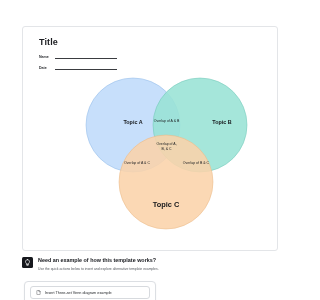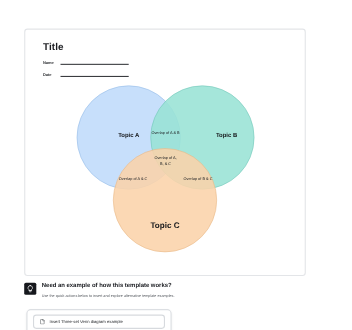--- a/index.html
+++ b/index.html
@@ -66,21 +66,21 @@
   .meta-rule {
     width: 62px;
     height: 0;
     border-bottom: 0.8px solid #3a3c40;
     margin-bottom: 1px;
   }
 
   
   .venn-wrap {
     position: absolute;
-    left: 0;
+    left: 16px;
     top: 0;
     width: 254px;
     height: 223px;
   }
   .venn-svg { display: block; }
 
   .venn-label {
     font-family: "Liberation Sans", sans-serif;
     fill: #15171a;
     text-anchor: middle;

